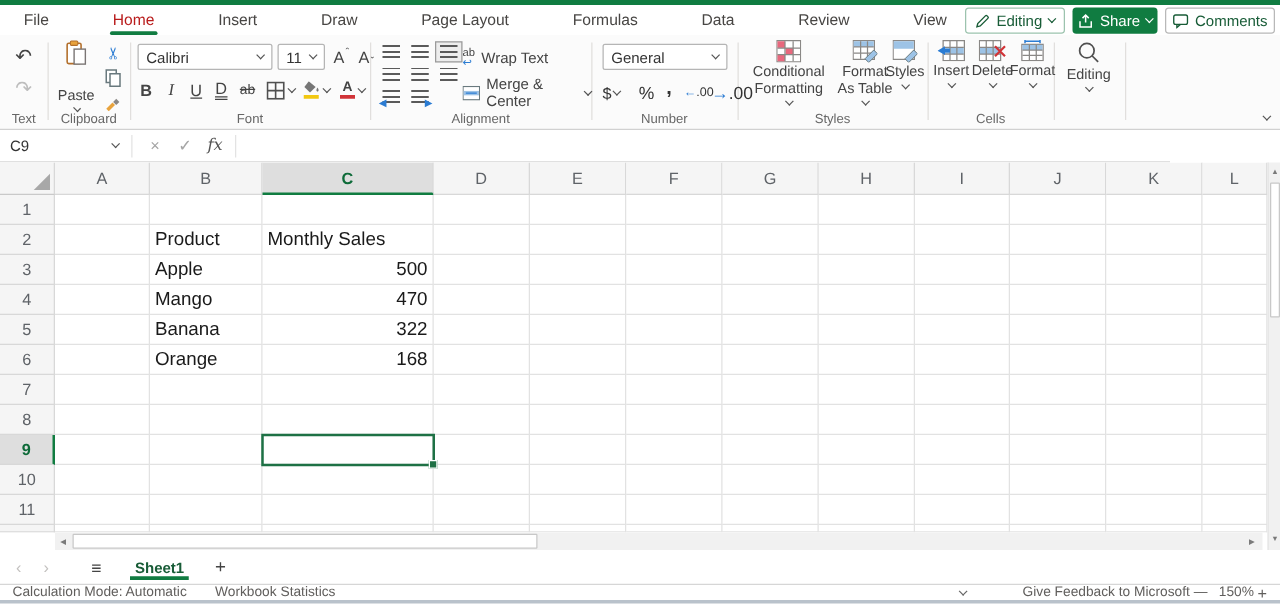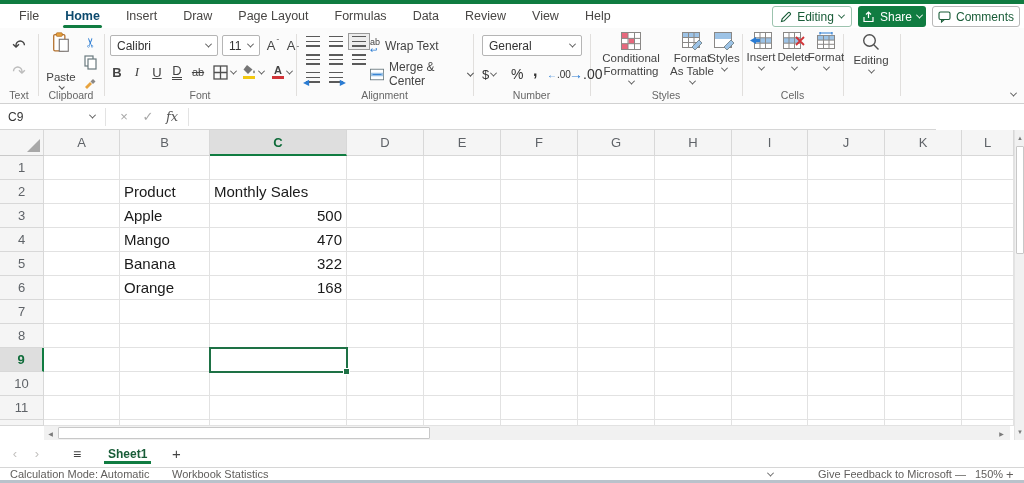--- a/index.html
+++ b/index.html
@@ -6,23 +6,23 @@
   html,body { background:#e9e9e9; }
   .app { position:relative; width:1024px; height:483px; background:#fff; overflow:hidden;
          font-family:"Liberation Sans", sans-serif; color:#333; }
   .abs { position:absolute; }
 
   
   .top-strip { position:absolute; left:0; top:0; width:1024px; height:4px; background:#107C41; }
 
   
   .menu-bar { position:absolute; left:0; top:4px; width:1024px; height:24px; background:#fff; }
-  .menu-tabs { position:absolute; left:6px; top:0; height:24px; display:flex; align-items:center; }
+  .menu-tabs { position:absolute; left:6px; top:0; height:24px; display:flex; align-items:center;gap:25px; }
   .menu-tab { position:relative; height:24px; line-height:24px; padding:0 13px; font-size:12.5px; color:#484644; cursor:default; }
-  .menu-tab.active { color:#0c4a6e; font-weight:bold; }
+  .menu-tab.active { color:#b91c1c; font-weight:normal; }
   .menu-tab.active::after { content:""; position:absolute; left:11px; right:11px; bottom:0; height:3px; background:#107C41; border-radius:2px; }
   .top-btn { position:absolute; top:2px; height:21px; border-radius:3px; display:flex; align-items:center; justify-content:center; gap:5px; font-size:12px; }
   .btn-editing { left:772px; width:80px; border:1px solid #9CC3AE; background:#fff; color:#185C37; }
   .btn-share { left:858px; width:68px; background:#107C41; color:#fff; }
   .btn-comments { left:932px; width:88px; border:1px solid #B8B8B8; background:#fff; color:#185C37; }
   .chv { display:inline-block; width:5px; height:5px; border-right:1.4px solid currentColor; border-bottom:1.4px solid currentColor; transform:rotate(45deg) translate(-1px,-1px); }
 
   
   .ribbon { position:absolute; left:0; top:28px; width:1024px; height:76px; background:#FBFBFB; border-bottom:1px solid #D1D1D1; font-size:12px; color:#444; }
   .rsep { position:absolute; top:6px; height:62px; width:1px; background:#E1DFDD; }

